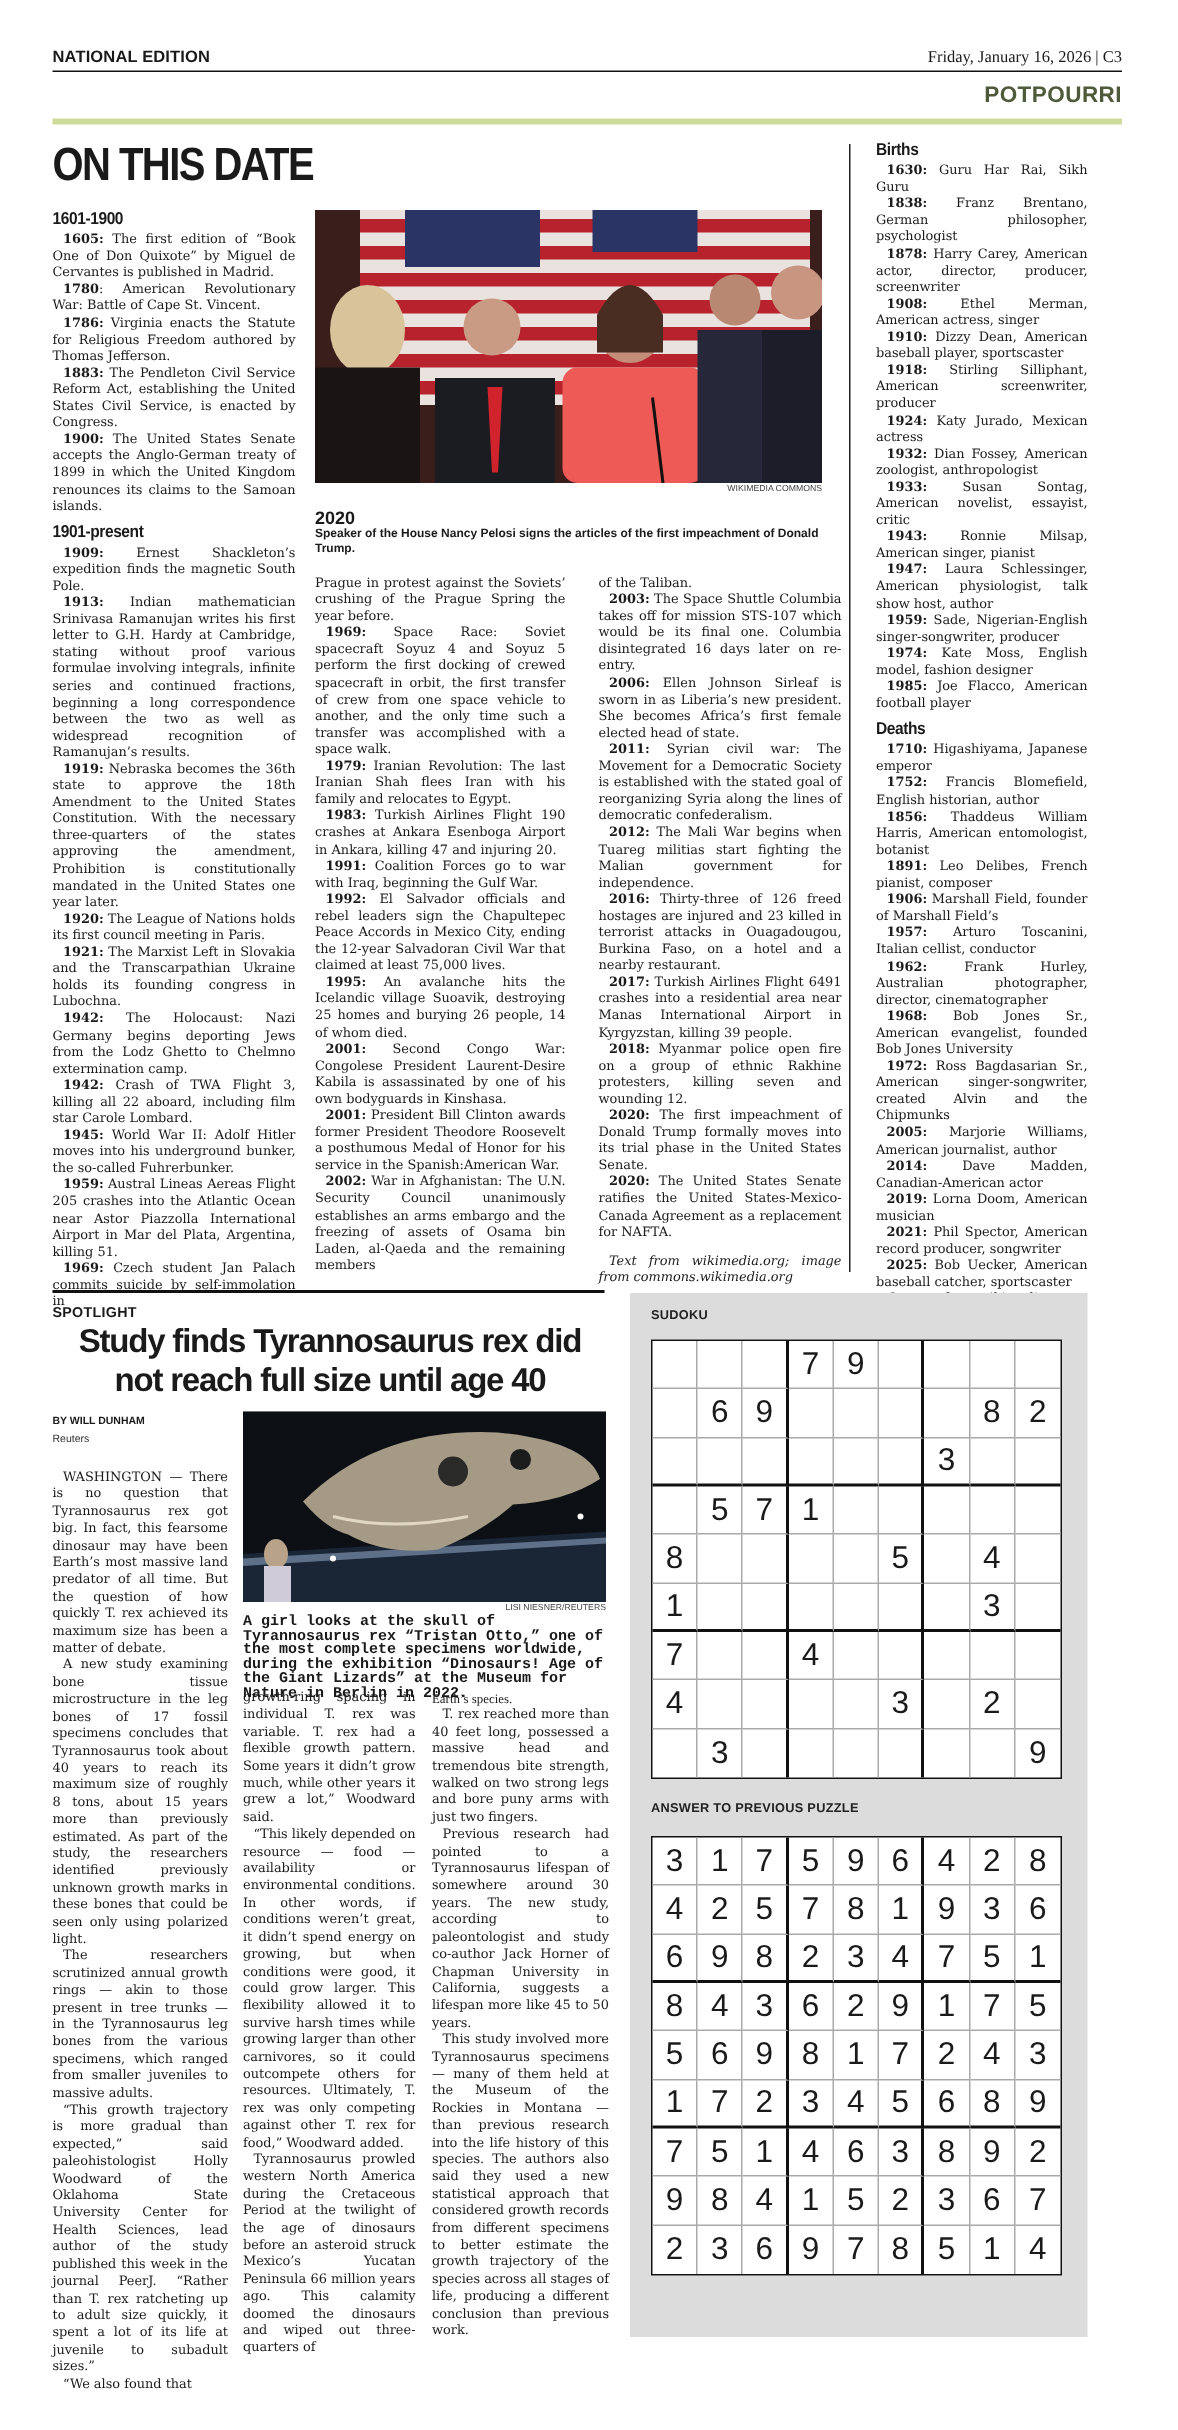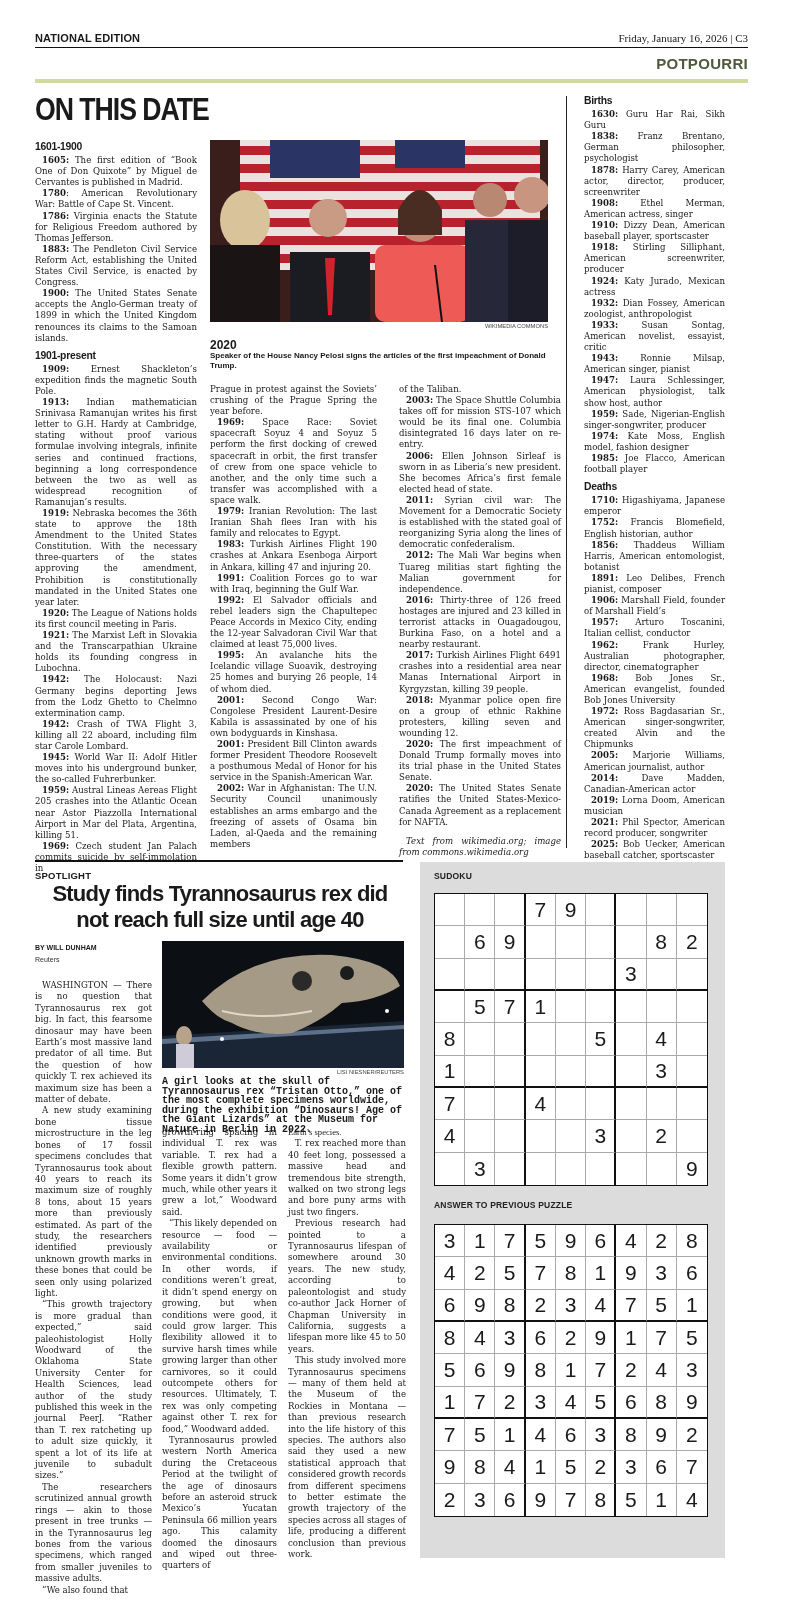--- a/index.html
+++ b/index.html
@@ -222,22 +222,22 @@
     <circle cx="225" cy="70" r="2" fill="#fff"></circle>
     <circle cx="60" cy="98" r="2" fill="#fff"></circle>
   </svg>
 </div>
 <div class="photo2-credit">LISI NIESNER/REUTERS</div>
 <div class="photo2-caption">A girl looks at the skull of Tyrannosaurus rex “Tristan Otto,” one of the most complete specimens worldwide, during the exhibition “Dinosaurs! Age of the Giant Lizards” at the Museum for Nature in Berlin in 2022.</div>
 
 <div class="acol acol1">
     <p>WASHINGTON — There is no question that Tyrannosaurus rex got big. In fact, this fearsome dinosaur may have been Earth’s most massive land predator of all time. But the question of how quickly T. rex achieved its maximum size has been a matter of debate.</p>
     <p>A new study examining bone tissue microstructure in the leg bones of 17 fossil specimens concludes that Tyrannosaurus took about 40 years to reach its maximum size of roughly 8 tons, about 15 years more than previously estimated. As part of the study, the researchers identified previously unknown growth marks in these bones that could be seen only using polarized light.</p>
+    <p>The researchers scrutinized annual growth rings — akin to those present in tree trunks — in the Tyrannosaurus leg bones from the various specimens, which ranged from smaller juveniles to massive adults.</p>
     <p>“This growth trajectory is more gradual than expected,” said paleohistologist Holly Woodward of the Oklahoma State University Center for Health Sciences, lead author of the study published this week in the journal PeerJ. “Rather than T. rex ratcheting up to adult size quickly, it spent a lot of its life at juvenile to subadult sizes.”</p>
-    <p>The researchers scrutinized annual growth rings — akin to those present in tree trunks — in the Tyrannosaurus leg bones from the various specimens, which ranged from smaller juveniles to massive adults.</p>
     <p>“We also found that</p>
   </div>
 <div class="acol acol2">
     <p style="text-indent: 0px;">growth-ring spacing in individual T. rex was variable. T. rex had a flexible growth pattern. Some years it didn’t grow much, while other years it grew a lot,” Woodward said.</p>
     <p>“This likely depended on resource — food — availability or environmental conditions. In other words, if conditions weren’t great, it didn’t spend energy on growing, but when conditions were good, it could grow larger. This flexibility allowed it to survive harsh times while growing larger than other carnivores, so it could outcompete others for resources. Ultimately, T. rex was only competing against other T. rex for food,” Woodward added.</p>
     <p>Tyrannosaurus prowled western North America during the Cretaceous Period at the twilight of the age of dinosaurs before an asteroid struck Mexico’s Yucatan Peninsula 66 million years ago. This calamity doomed the dinosaurs and wiped out three-quarters of</p>
   </div>
 <div class="acol acol3">
     <p style="text-indent: 0px; font-family: Liberation Serif, serif;">Earth’s species.</p>
     <p>T. rex reached more than 40 feet long, possessed a massive head and tremendous bite strength, walked on two strong legs and bore puny arms with just two fingers.</p>

